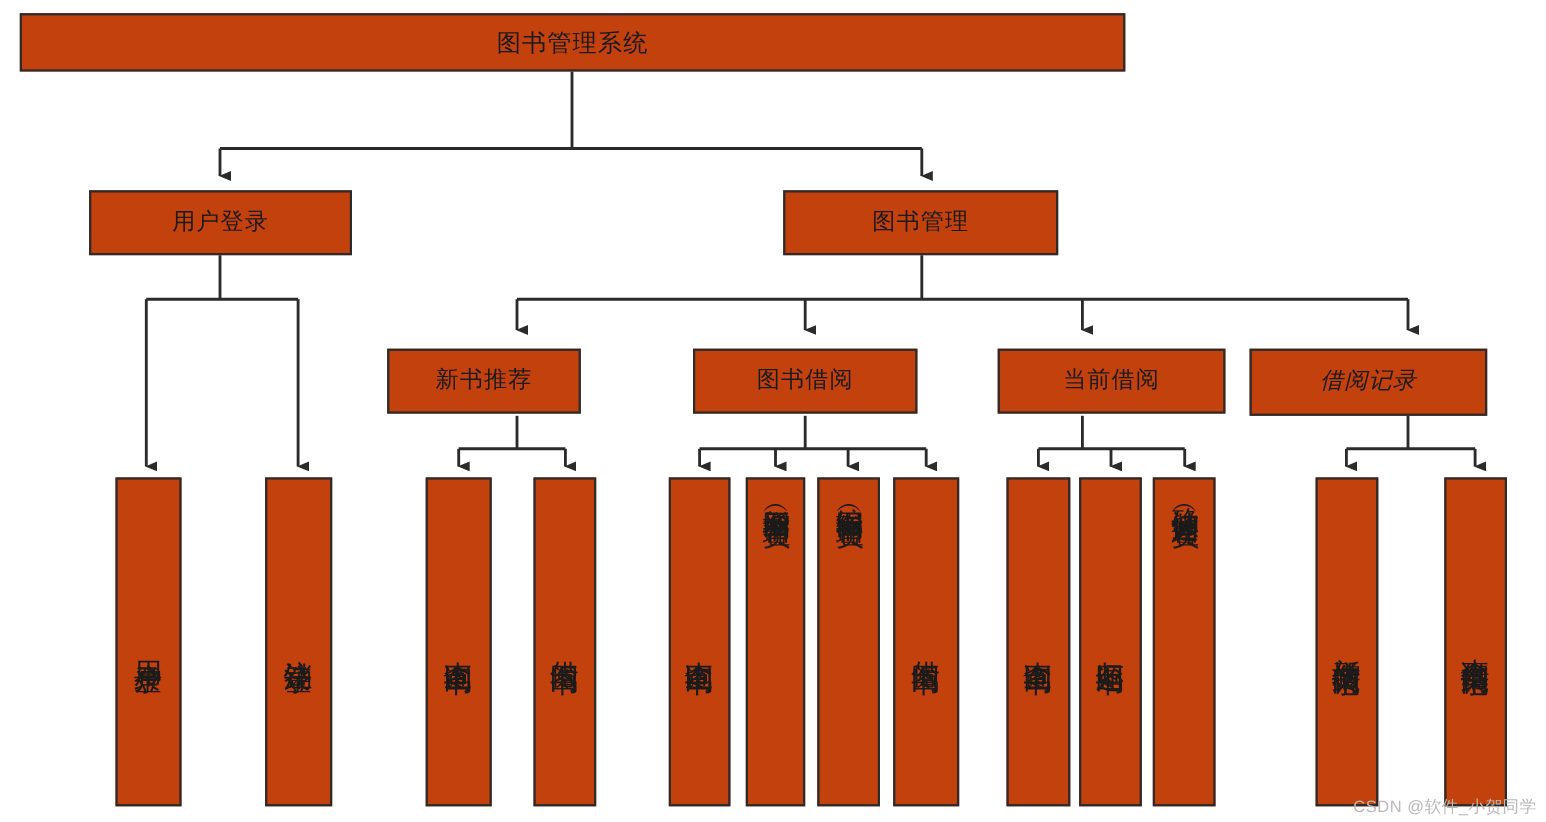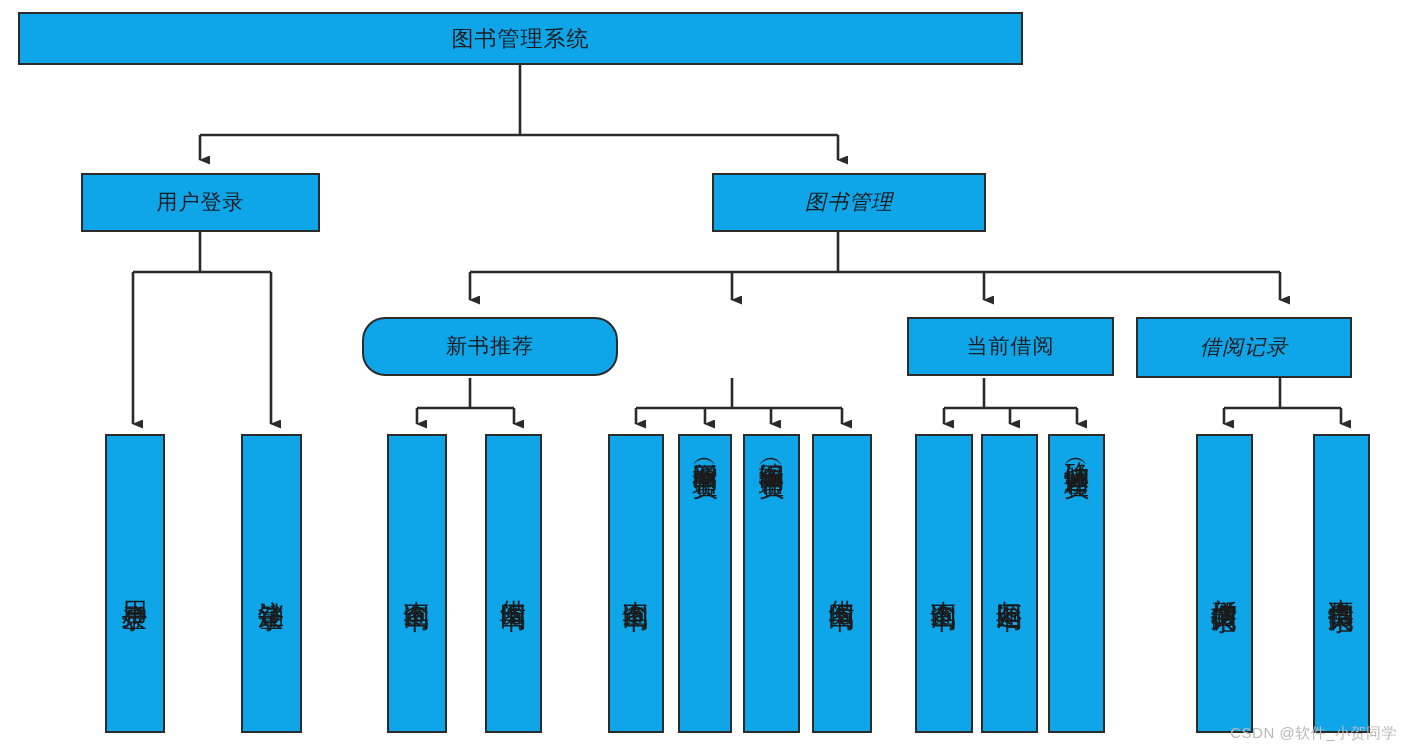--- a/index.html
+++ b/index.html
@@ -21,21 +21,21 @@
     position: absolute;
     left: 0;
     top: 0;
     width: 1405px;
     height: 747px;
     pointer-events: none;
   }
   .node {
     position: absolute;
     box-sizing: border-box;
-    background: #0ea5e9;
+    background: #c2410c;
     border: 2px solid #2b2b2b;
     display: flex;
     align-items: center;
     justify-content: center;
     color: #1b1b1b;
   }
   .node .label {
     display: block;
     text-align: center;
     line-height: 1.08;
@@ -135,26 +135,29 @@
     </g>
   </svg>
 
   <div class="node horiz root" style="left:18px; top:12px; width:1005px; height:53px;">
     <span class="label">图书管理系统</span>
   </div>
 
   <div class="node horiz" style="left:81px; top:173px; width:239px; height:59px;">
     <span class="label">用户登录</span>
   </div>
-  <div class="node horiz" style="left:712px; top:173px; width:274px; height:59px;font-style:italic;">
+  <div class="node horiz" style="left:712px; top:173px; width:250px; height:59px;">
     <span class="label">图书管理</span>
   </div>
 
-  <div class="node horiz" style="left:362px; top:317px; width:256px; height:59px;border-radius:23px;">
+  <div class="node horiz" style="left:352px; top:317px; width:176px; height:59px;">
     <span class="label">新书推荐</span>
+  </div>
+  <div class="node horiz" style="left:630px; top:317px; width:204px; height:59px;">
+    <span class="label">图书借阅</span>
   </div>
   <div class="node horiz" style="left:880px; top:317px; width:207px; height:59px;margin-left:27px;">
     <span class="label">当前借阅</span>
   </div>
   <div class="node horiz" style="left:1136px; top:317px; width:216px; height:61px;font-style:italic;">
     <span class="label">借阅记录</span>
   </div>
 
   <div class="node vert center" style="left:105px; top:434px; width:60px; height:299px;">
     <span class="label">用户登录</span>

